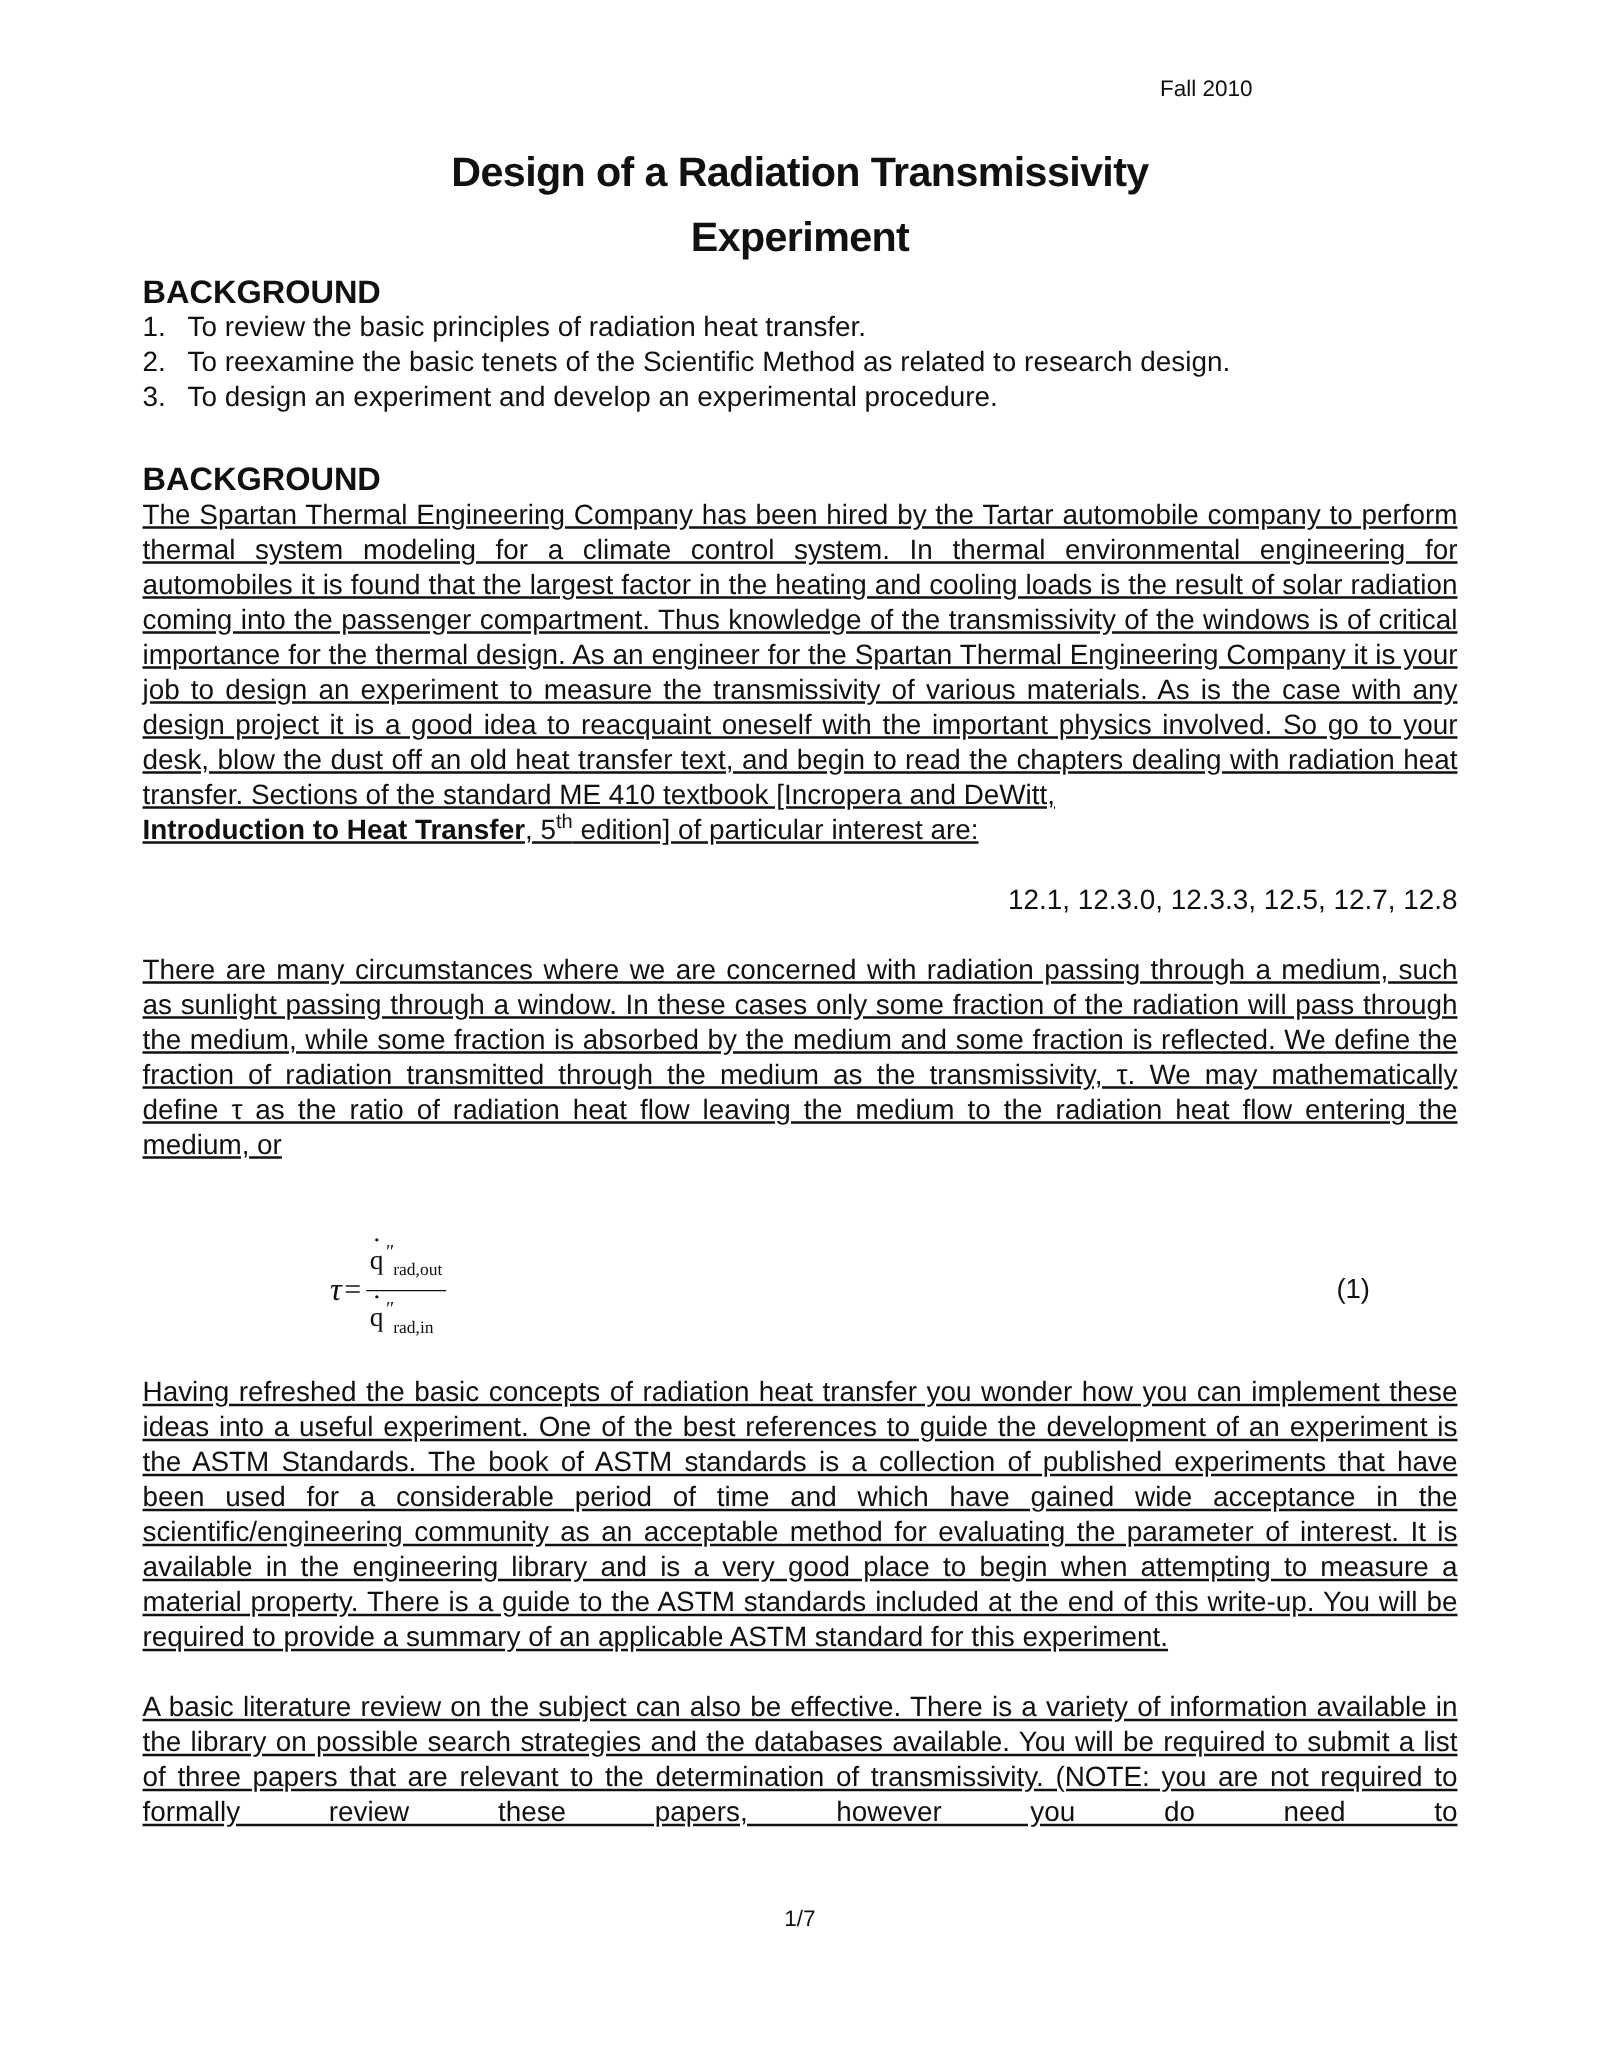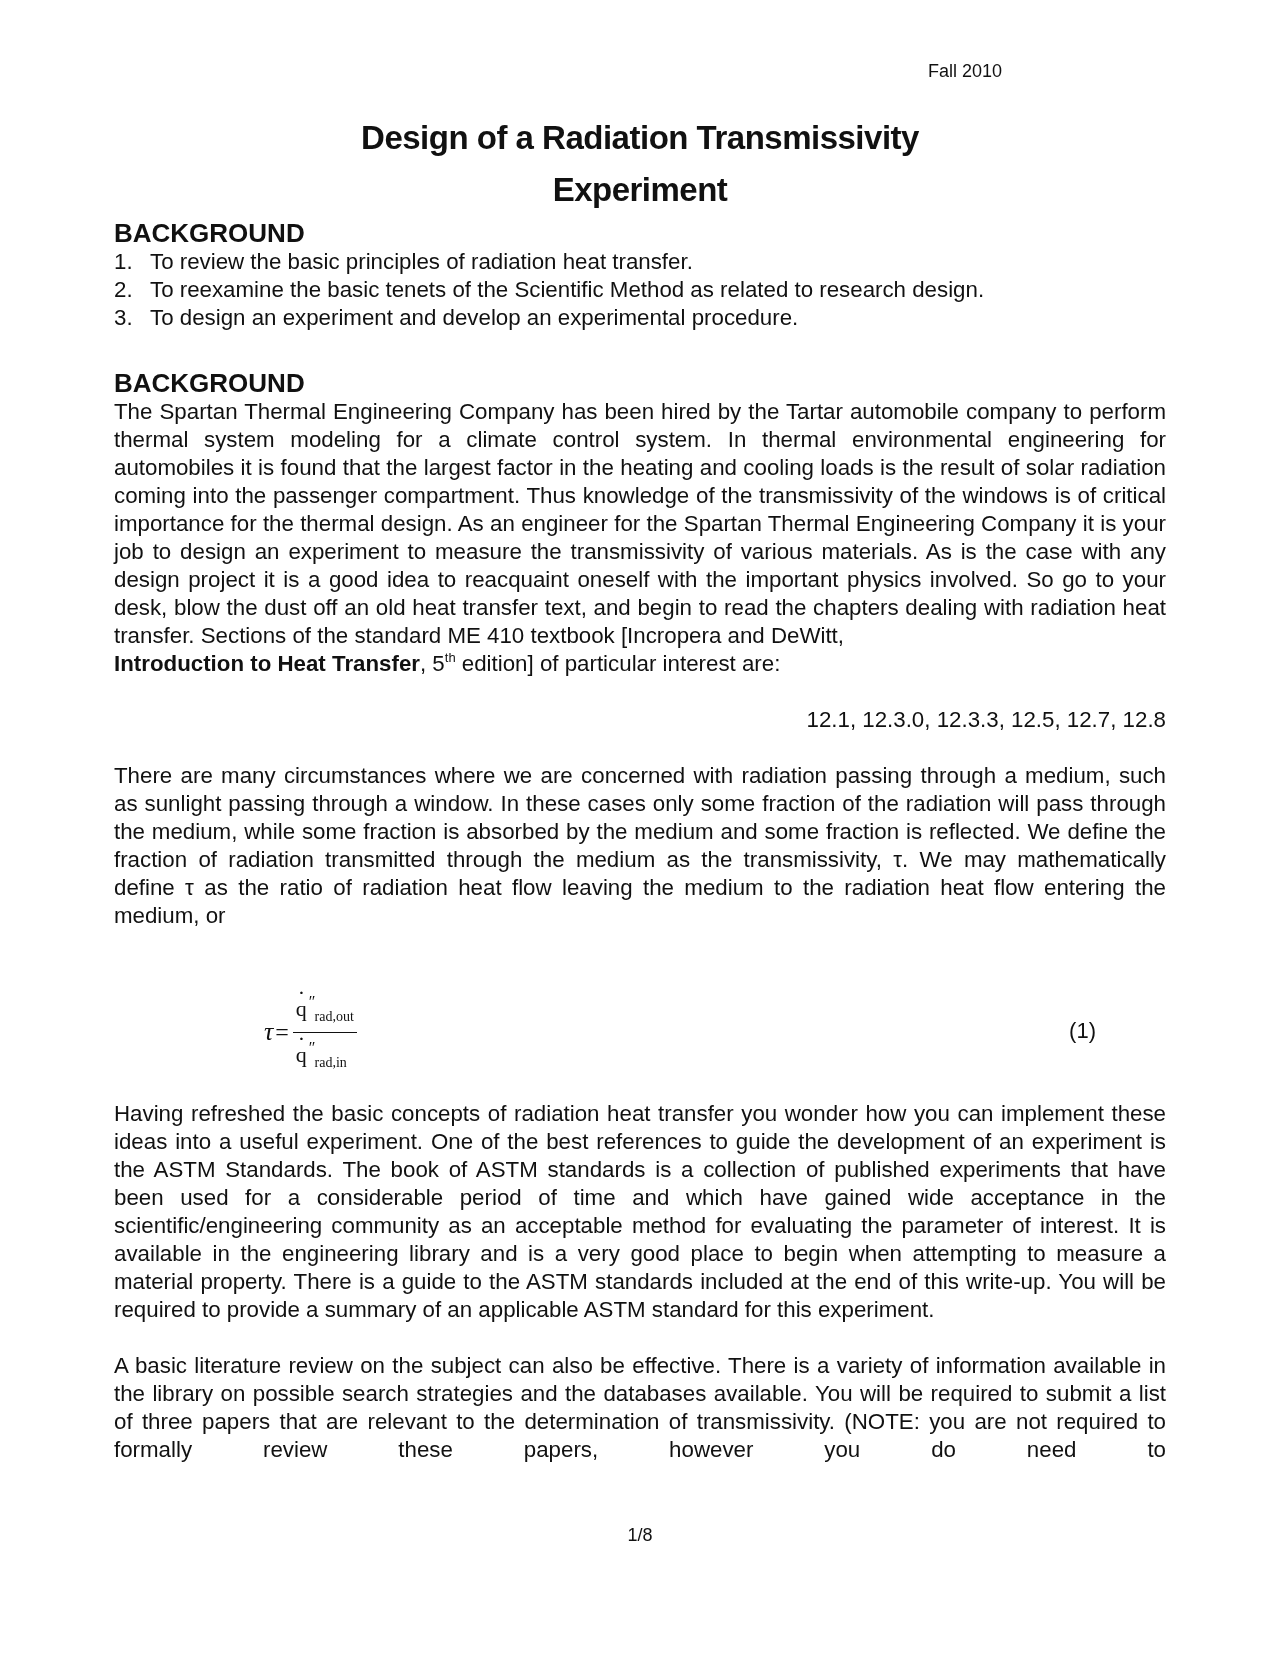--- a/index.html
+++ b/index.html
@@ -18,21 +18,21 @@
     letter-spacing: -0.5px;
   }
   .content {
     position: absolute; left: 114px; width: 1052px;
     font-size: 22.3px; line-height: 28px;
   }
   .section-head { font-weight: bold; font-size: 26px; line-height: 30px; margin: 0; }
   .obj-list { list-style: none; margin: 0; padding: 0; }
   .obj-list li { display: flex; margin: 0; }
   .obj-num { width: 36px; flex: none; }
-  p.just { text-align: justify; margin: 0; }
+  p.just { text-align: justify; margin: 0; text-decoration: underline; }
   .centered-line { text-align: right; margin: 0; }
   .eq-wrap {
     position: absolute; left: 114px; width: 1052px; top: 996px; height: 72px;
   }
   .eq {
     position: absolute; left: 150px; top: 0;
     font-family: "Liberation Serif", serif; display: flex; align-items: center; height: 72px;
   }
   .eq .tau { font-style: italic; font-size: 26px; margin-right: 2px; }
   .eq .eqs { font-size: 24px; margin-right: 4px; }
@@ -41,21 +41,21 @@
   .frac .num { border-bottom: 1.5px solid #111; }
   .qdot { position: relative; display: inline-block; }
   .qdot::before { content: "·"; position: absolute; left: 2px; top: -16px; font-size: 22px; }
   .pp { font-style: italic; font-size: 16px; vertical-align: 9px; margin-left: 1px; }
   .sub { font-size: 14px; vertical-align: -5px; }
   .eq-num { position: absolute; right: 70px; top: 22px; font-size: 22px; }
   .page-num {
     position: absolute; left: 0; width: 1280px; top: 1525px;
     text-align: center; font-size: 18px;
   }
-  sup { font-size: 13px; vertical-align: 9px; line-height: 0; }
+  sup { font-size: 16px; vertical-align: 9px; line-height: 0; }
 </style>
 </head>
 <body>
 
 <div class="page">
 
   <div class="header-date">Fall 2010</div>
 
   <div class="title">
     <div>Design of a Radiation Transmissivity</div>
@@ -100,14 +100,14 @@
     </div>
     <div class="eq-num">(1)</div>
   </div>
 
   <div class="content" style="top:1100px;">
     <p class="just">Having refreshed the basic concepts of radiation heat transfer you wonder how you can implement these ideas into a useful experiment.  One of the best references to guide the development of an experiment is the ASTM Standards.  The book of ASTM standards is a collection of published experiments that have been used for a considerable period of time and which have gained wide acceptance in the scientific/engineering community as an acceptable method for evaluating the parameter of interest.  It is available in the engineering library and is a very good place to begin when attempting to measure a material property.  There is a guide to the ASTM standards included at the end of this write-up.  You will be required to provide a summary of an applicable ASTM standard for this experiment.</p>
     <div style="height:28px;"></div>
     <p class="just" style="text-align-last: justify;">A basic literature review on the subject can also be effective.  There is a variety of information available in the library on possible search strategies and the databases available.  You will be required to submit a list of three papers that are relevant to the determination of transmissivity. (NOTE: you are not required to formally review these papers, however you do need to</p>
   </div>
 
-  <div class="page-num">1/8</div>
+  <div class="page-num">1/7</div>
 </div>
 
 </body></html>

